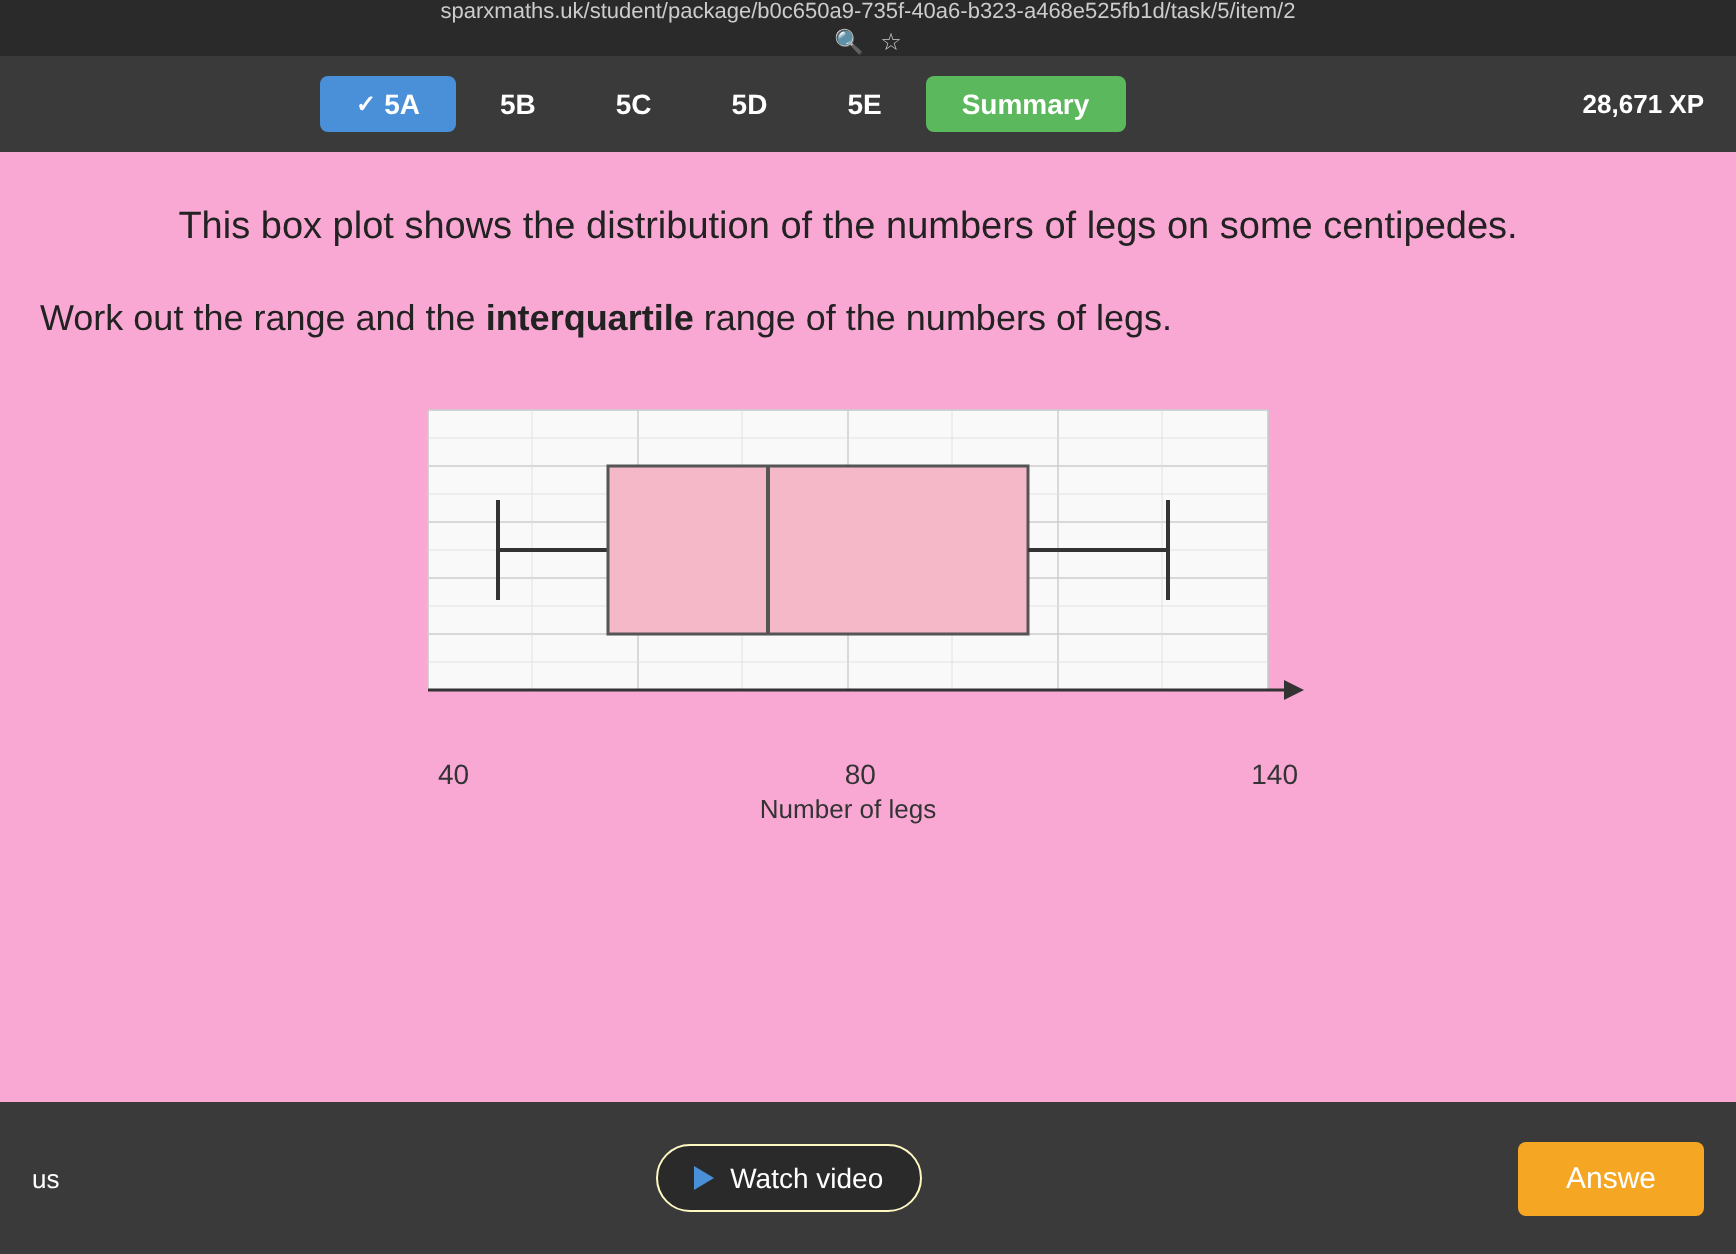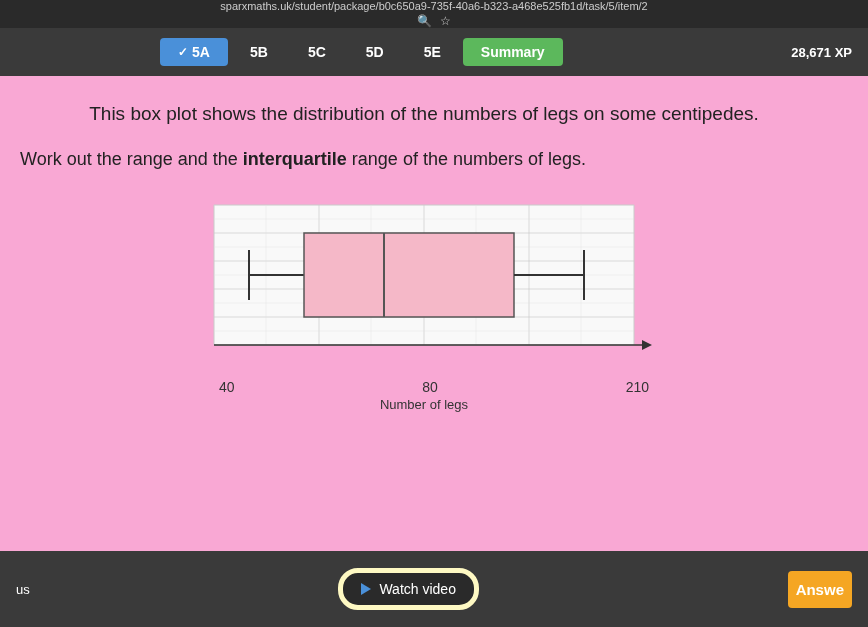--- a/index.html
+++ b/index.html
@@ -158,21 +158,21 @@
     }
 
     .sidebar-label {
       color: #fff;
       font-size: 13px;
     }
 
     .watch-video-btn {
       background: #2a2a2a;
       color: #fff;
-      border: 5px solid #fef9c3;
+      border: 1px solid #fef9c3;
       border-radius: 20px;
       padding: 8px 18px;
       font-size: 14px;
       cursor: pointer;
       display: flex;
       align-items: center;
       gap: 8px;
     }
     .watch-video-btn .play-icon {
       width: 0;
@@ -181,23 +181,23 @@
       border-bottom: 6px solid transparent;
       border-left: 10px solid #4a90d9;
       display: inline-block;
     }
 
     .answer-btn {
       background: #f5a623;
       color: #fff;
       border: none;
       border-radius: 4px;
-      padding: 10px 8px;
+      padding: 10px 24px;
       font-size: 15px;
-      font-weight: bold;
+      font-weight: normal;
       cursor: pointer;
     }
   </style>
 </head>
 <body>
 
 <div class="top-bar">
   <span class="url-bar">sparxmaths.uk/student/package/b0c650a9-735f-40a6-b323-a468e525fb1d/task/5/item/2</span>
   <div class="top-bar-icons">
     <span>🔍</span>
@@ -279,21 +279,21 @@
 
         <line x1="330" y1="80" x2="400" y2="80" stroke="#333" stroke-width="2"></line>
 
         <line x1="400" y1="55" x2="400" y2="105" stroke="#333" stroke-width="2"></line>
       </svg>
     </div>
 
     <div class="chart-labels">
       <span>40</span>
       <span>80</span>
-      <span>210</span>
+      <span>140</span>
     </div>
 
     <div class="chart-axis-label">
       <span>Number of legs</span>
     </div>
   </div>
 </div>
 
 <div class="bottom-bar">
   <span class="sidebar-label">us</span>

